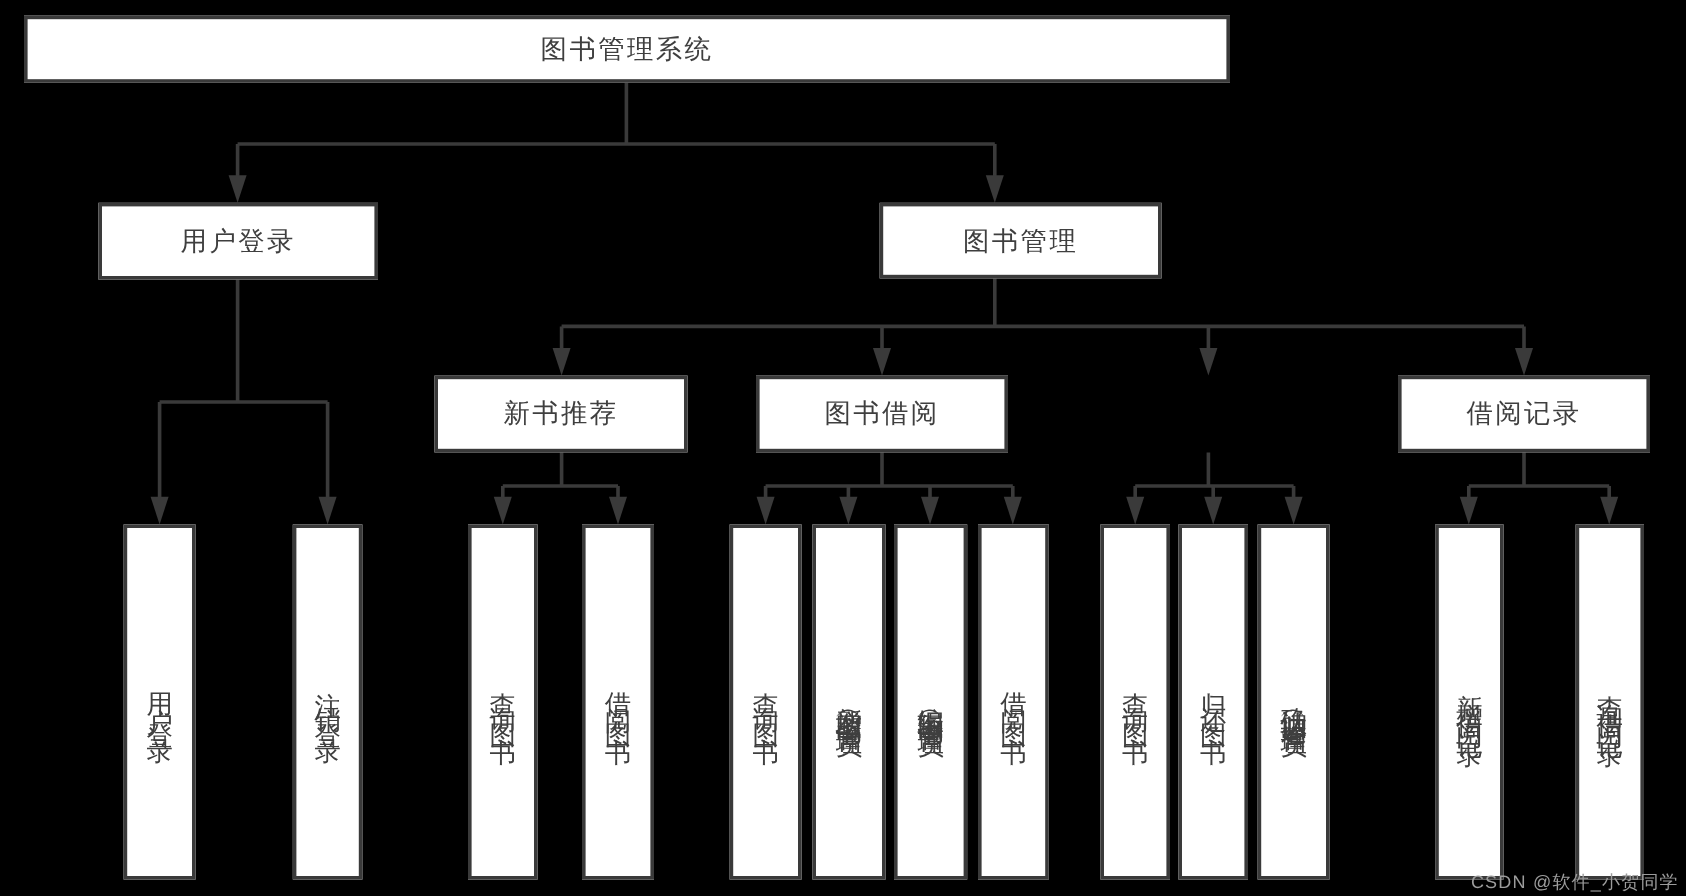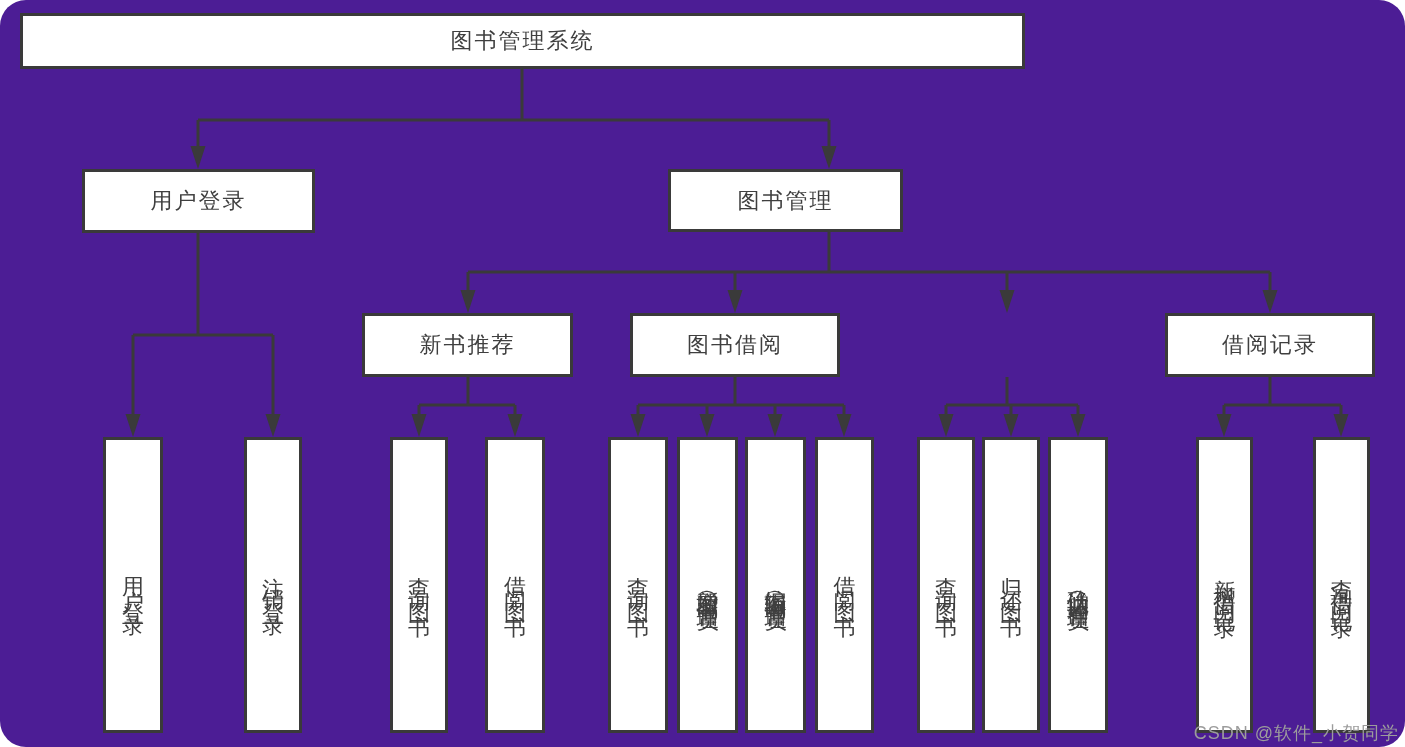--- a/index.html
+++ b/index.html
@@ -1,34 +1,34 @@
 <!DOCTYPE html>
 <html><head>
 <meta charset="utf-8">
 <style>
   html,body{margin:0;padding:0;background:#ffffff;}
   .canvas{
-    position:relative;width:1405px;height:747px;background:#4c1d95;overflow:hidden;
-    font-family:"Liberation Sans", sans-serif;color:#3f3f3f;border-radius:26px;
+    position:relative;width:1405px;height:747px;background:#000000;overflow:hidden;
+    font-family:"Liberation Sans", sans-serif;color:#3f3f3f;
   }
   svg.connectors{position:absolute;left:0;top:0;width:1405px;height:747px;pointer-events:none;}
   .node{
     position:absolute;box-sizing:border-box;background:#ffffff;
     border:3px solid #3a3a3a;display:flex;align-items:center;justify-content:center;
   }
   .h-label{font-size:22px;letter-spacing:2px;color:#3f3f3f;white-space:nowrap;}
   .v-label{
     writing-mode:vertical-rl;text-orientation:mixed;
     font-size:22px;color:#3f3f3f;line-height:1;white-space:nowrap;
   }
   .sp4{letter-spacing:13px;}
   .sp6{letter-spacing:8px;}
   .sp9{letter-spacing:3px;}
   .watermark{
-    position:absolute;right:6px;bottom:2px;font-size:18px;color:#9c9c9c;
+    position:absolute;right:6px;bottom:2px;font-size:15px;color:#9c9c9c;
     letter-spacing:1px;white-space:nowrap;
   }
 </style>
 </head>
 <body>
 
 <div class="canvas">
 
   <svg class="connectors" viewBox="0 0 1405 747" aria-hidden="true">
     <path fill="none" stroke="#3a3a3a" stroke-width="3" d="
@@ -62,21 +62,21 @@
     </g>
   </svg>
 
   <div class="node" style="left:20px;top:13px;width:1005px;height:56px">
     <span class="h-label">图书管理系统</span>
   </div>
 
   <div class="node" style="left:82px;top:169px;width:233px;height:64px">
     <span class="h-label">用户登录</span>
   </div>
-  <div class="node" style="left:668px;top:169px;width:235px;height:63px">
+  <div class="node" style="left:733px;top:169px;width:235px;height:63px">
     <span class="h-label">图书管理</span>
   </div>
 
   <div class="node" style="left:362px;top:313px;width:211px;height:64px">
     <span class="h-label">新书推荐</span>
   </div>
   <div class="node" style="left:630px;top:313px;width:210px;height:64px">
     <span class="h-label">图书借阅</span>
   </div>
   <div class="node" style="left:1165px;top:313px;width:210px;height:64px">

